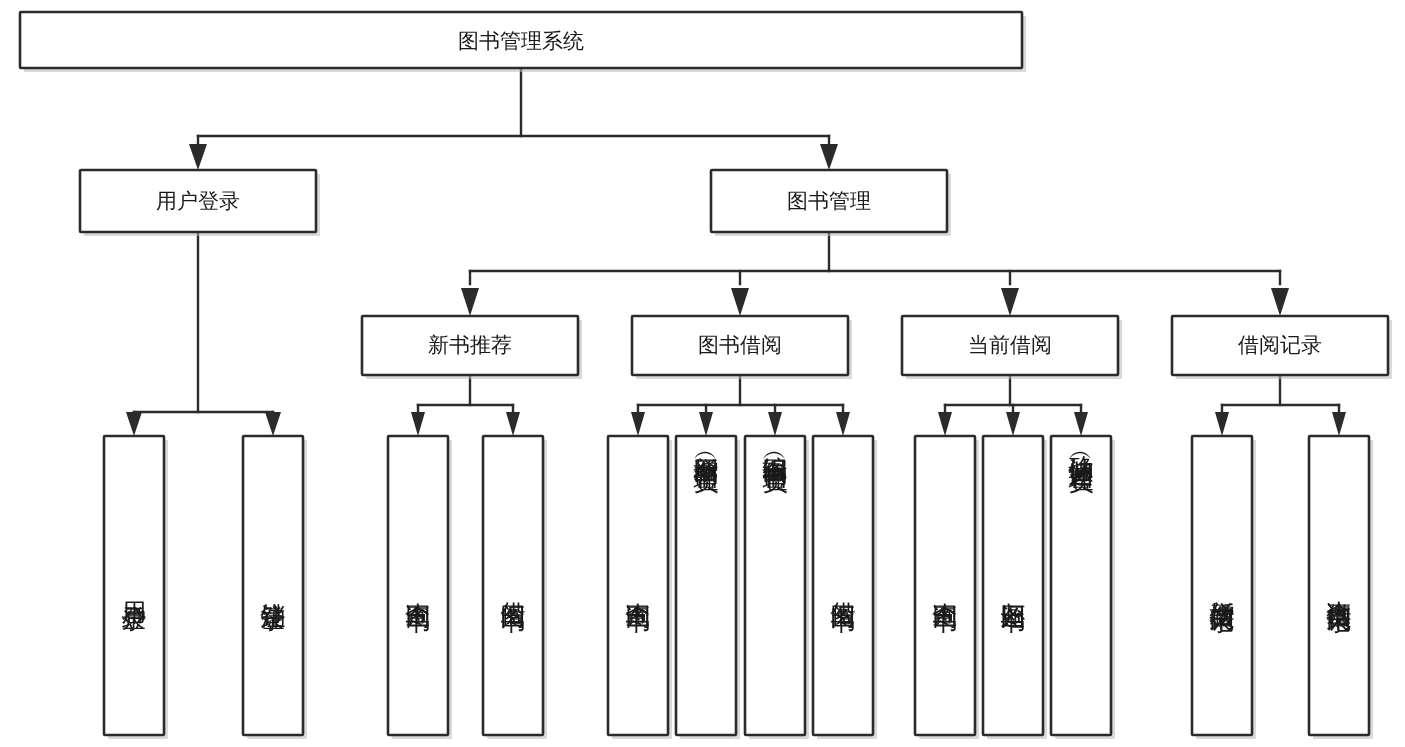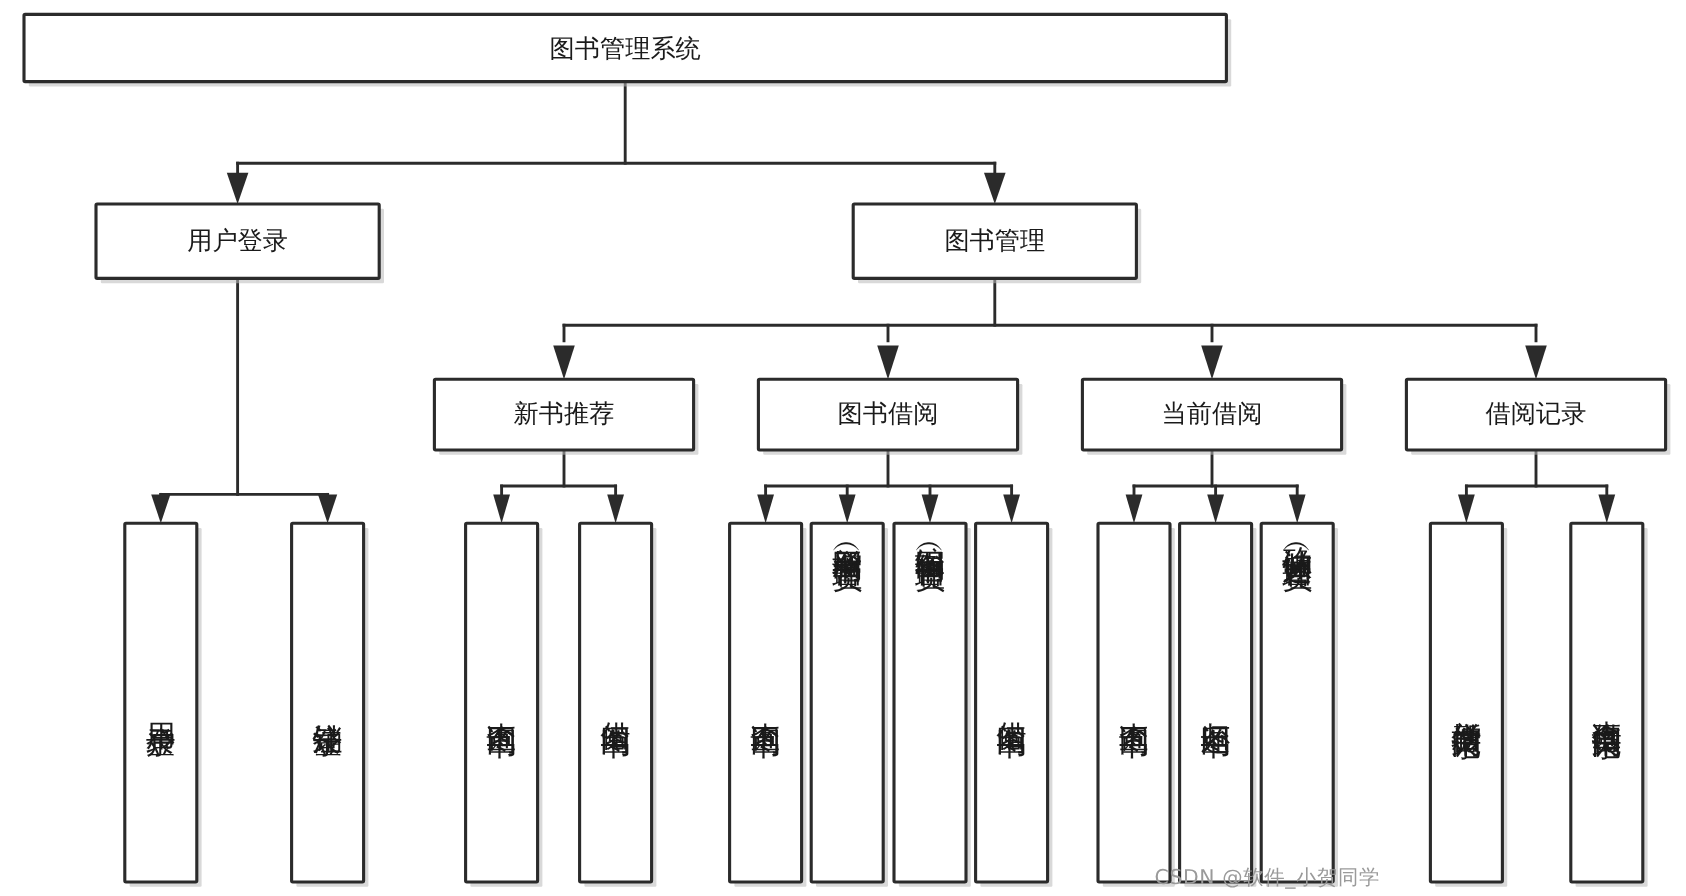--- a/index.html
+++ b/index.html
@@ -286,15 +286,14 @@
     <span class="vlabel">确认归还（管理员）</span>
   </div>
 
   <div class="vlabel-wrap" style="left:1192px; top:436px; width:60px; height:299px;">
     <span class="vlabel">新增借阅记录</span>
   </div>
   <div class="vlabel-wrap" style="left:1309px; top:436px; width:60px; height:299px;">
     <span class="vlabel">查询借阅记录</span>
   </div>
 
-  <div class="watermark">CSDN @软件_小贺同学</div>
 
 </div>
 
 </body></html>

